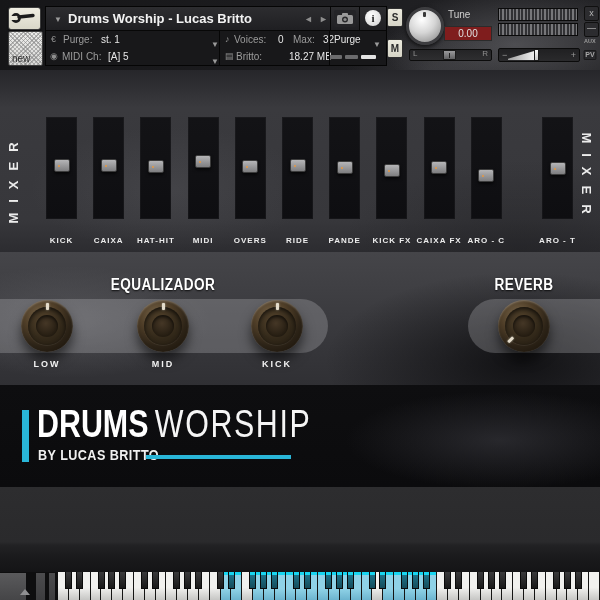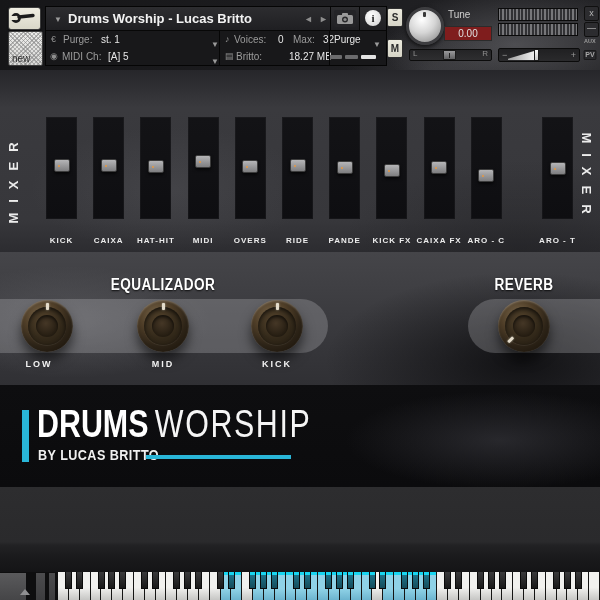--- a/index.html
+++ b/index.html
@@ -128,21 +128,21 @@
     background:radial-gradient(circle at 42% 35%, #55442d, #33291a 55%, #211a10);
     box-shadow:inset 0 2px 4px rgba(0,0,0,.65), 0 1px 1px rgba(255,255,255,.07);}
   .knob-core{position:absolute;inset:15px;border-radius:50%;
     background:radial-gradient(circle at 45% 38%, #453726, #2a2115 60%, #1b140c);
     box-shadow:inset 0 2px 3px rgba(0,0,0,.55);}
   .knob-ptr{position:absolute;left:24.5px;top:3px;width:3px;height:7px;background:#e4dccb;
     border-radius:1px;transform-origin:1.5px 23px;box-shadow:0 0 2px rgba(255,255,240,.6);}
   #knob-low{left:21px;} #knob-mid{left:137px;} #knob-high{left:251px;} #knob-rev{left:498px;}
   .knob-label{position:absolute;top:359px;width:60px;text-align:center;font-size:9px;font-weight:bold;
     color:#f2f2f2;letter-spacing:2px;}
-  #label-low{left:9px;} #label-mid{left:133px;} #label-high{left:247px;}
+  #label-low{left:17px;} #label-mid{left:133px;} #label-high{left:247px;}
 
   
   #logo-bar{left:22px;top:410px;width:7px;height:52px;}
   #logo-row1{left:37px;top:403px;white-space:nowrap;transform:scaleX(.8);transform-origin:left top;}
   #logo-bold{font-size:38px;font-weight:bold;color:#ffffff;letter-spacing:0px;}
   #logo-light{font-size:38px;font-weight:normal;color:#f5f5f5;letter-spacing:2px;margin-left:8px;}
   #logo-row2{left:38px;top:447px;white-space:nowrap;transform:scaleX(.9);transform-origin:left top;
     font-size:14px;font-weight:bold;color:#f0f0f0;letter-spacing:.5px;}
   #logo-line{left:146px;top:455px;width:145px;height:4px;}
 

